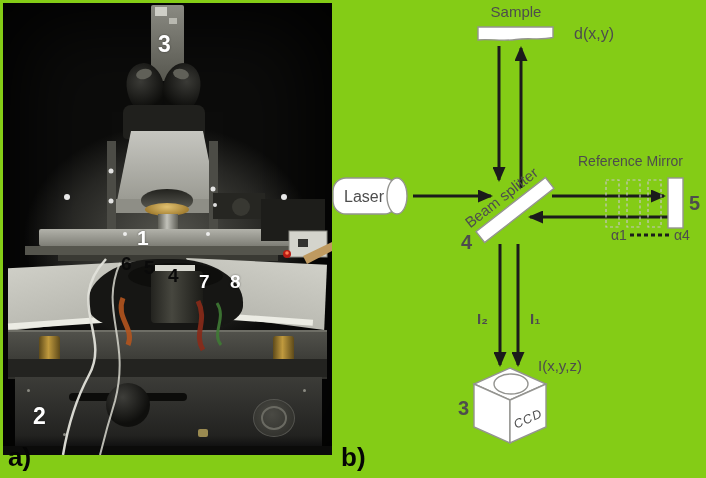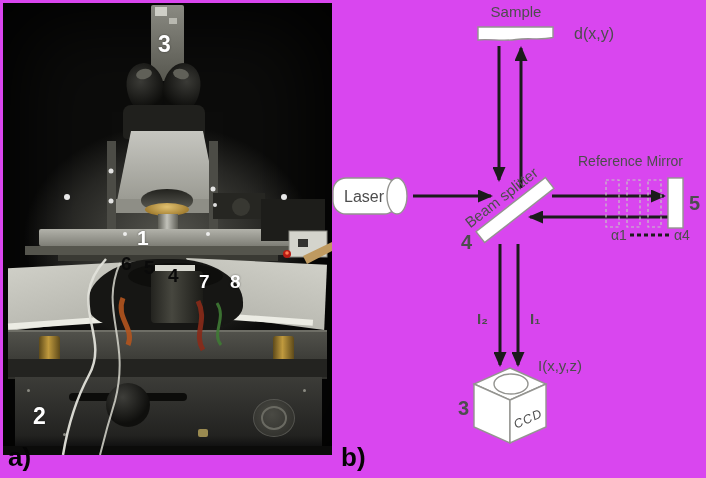--- a/index.html
+++ b/index.html
@@ -1,16 +1,16 @@
 <!DOCTYPE html>
 <html><head>
 <meta charset="utf-8">
 <style>
   html,body{margin:0;padding:0;background:#fff;}
-  .fig{position:relative;width:706px;height:478px;background:#d946ef;overflow:hidden;
+  .fig{position:relative;width:706px;height:478px;background:#84cc16;overflow:hidden;
        font-family:"Liberation Sans","DejaVu Sans",sans-serif;}
   
   .photo{position:absolute;left:3px;top:3px;width:329px;height:452px;background:#0c0c0b;
          overflow:hidden;box-shadow:inset 0 0 70px 25px rgba(0,0,0,.85);}
   .photo .el{position:absolute;}
   .plab{position:absolute;font-weight:700;line-height:1;
         font-family:"Liberation Sans","DejaVu Sans",sans-serif;}
   .plab.w{color:#ffffff;text-shadow:0 0 2px rgba(0,0,0,.5);}
   .plab.k{color:#0a0a0a;}
   

